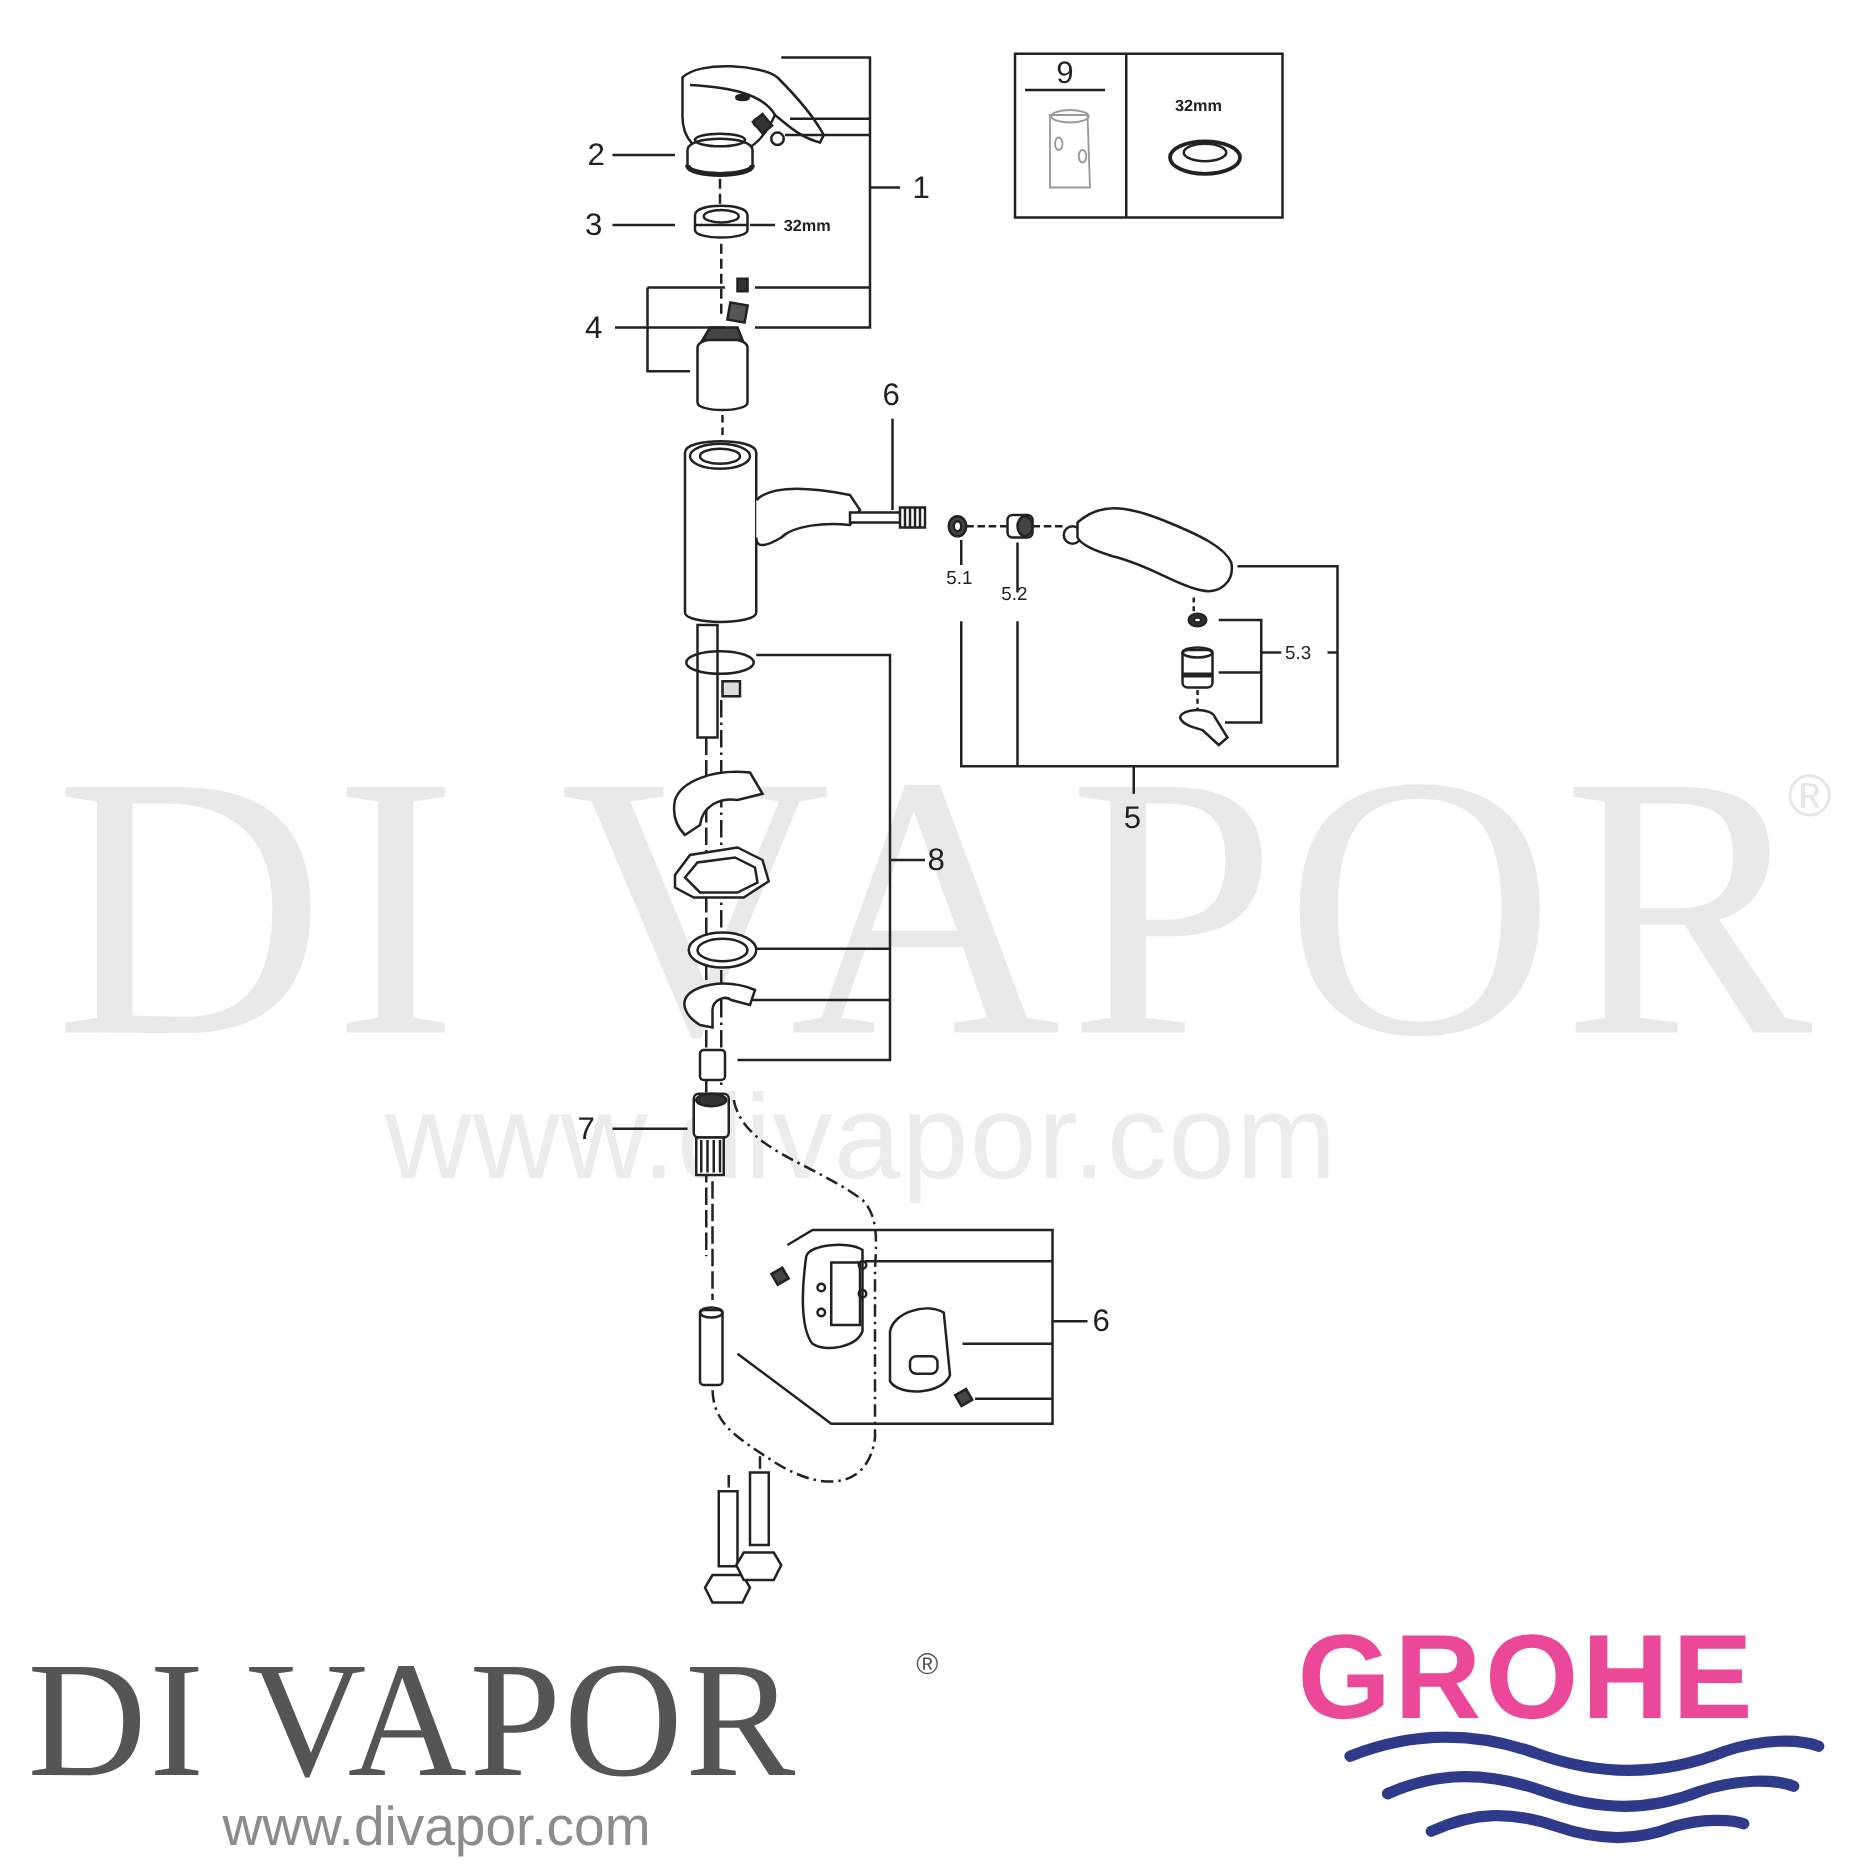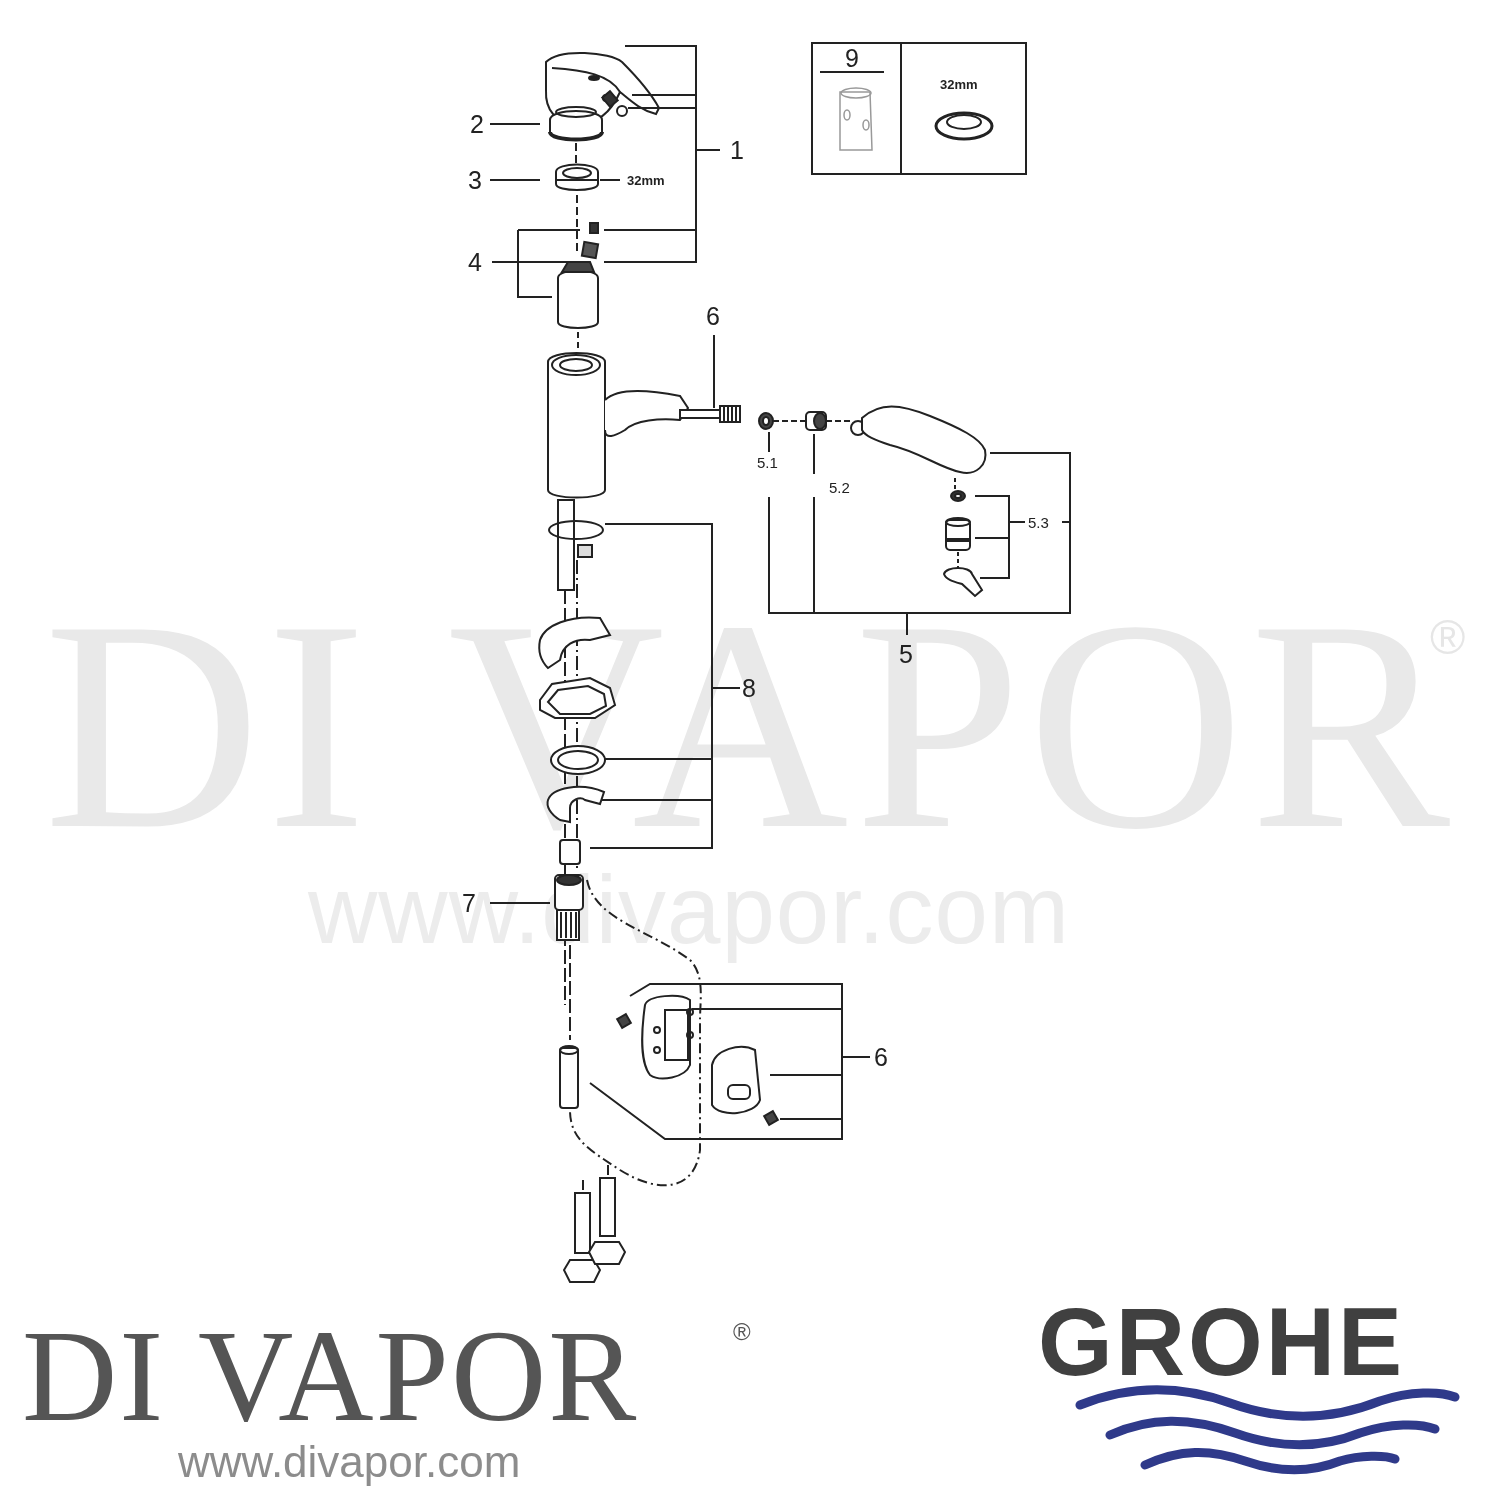--- a/index.html
+++ b/index.html
@@ -8,21 +8,21 @@
   .wm-big { position: absolute; left: 0; top: 575px; width: 1500px; text-align: center; font-family: "Liberation Serif", serif; font-size: 300px; letter-spacing: 6px; color: #e9e9e9; line-height: 1; white-space: nowrap; }
   .wm-reg { position: absolute; left: 1430px; top: 610px; font-size: 48px; color: #e6e6e6; font-family: "Liberation Sans", sans-serif; }
   .wm-url { position: absolute; left: 308px; top: 862px; font-family: "Liberation Sans", sans-serif; font-size: 96px; font-weight: 300; color: #ececec; line-height: 1; letter-spacing: 1px; }
   .label { position: absolute; font-family: "Liberation Sans", sans-serif; color: #222; line-height: 1; }
   .label.big { font-size: 25px; }
   .label.small { font-size: 15px; }
   .label.xs { font-size: 13px; font-weight: bold; }
   .logo-dv { position: absolute; left: 22px; top: 1310px; font-family: "Liberation Serif", serif; font-size: 132px; color: #555555; line-height: 1; letter-spacing: 2px; white-space: nowrap; }
   .logo-dv-reg { position: absolute; left: 733px; top: 1318px; font-size: 24px; color: #555; }
   .logo-url { position: absolute; left: 178px; top: 1440px; font-family: "Liberation Sans", sans-serif; font-size: 44px; color: #8c8c8c; line-height: 1; }
-  .grohe-text { position: absolute; left: 1038px; top: 1294px; font-family: "Liberation Sans", sans-serif; font-weight: bold; font-size: 96px; color: #404040; letter-spacing: 3px; line-height: 1; }
+  .grohe-text { position: absolute; left: 1038px; top: 1294px; font-family: "Liberation Sans", sans-serif; font-weight: bold; font-size: 96px; color: #ec4899; letter-spacing: 3px; line-height: 1; }
   .grohe-waves { position: absolute; left: 1040px; top: 1385px; }
 </style>
 </head>
 <body>
 
 <div class="wm-big">DI VAPOR</div>
 <div class="wm-reg">®</div>
 <div class="wm-url">www.divapor.com</div>
 
 <svg class="canvas" viewBox="0 0 1500 1500" width="1500" height="1500" xmlns="http://www.w3.org/2000/svg">
@@ -189,21 +189,21 @@
   </g>
 </svg>
 
 <div class="label big" style="left:730px;top:138px;">1</div>
 <div class="label big" style="left:470px;top:112px;">2</div>
 <div class="label big" style="left:468px;top:168px;">3</div>
 <div class="label xs" style="left:627px;top:174px;">32mm</div>
 <div class="label big" style="left:468px;top:250px;">4</div>
 <div class="label big" style="left:706px;top:304px;">6</div>
 <div class="label small" style="left:757px;top:455px;">5.1</div>
-<div class="label small" style="left:801px;top:480px;margin-left:28px;">5.2</div>
+<div class="label small" style="left:801px;top:468px;">5.2</div>
 <div class="label small" style="left:1028px;top:515px;text-align:right;">5.3</div>
 <div class="label big" style="left:899px;top:642px;">5</div>
 <div class="label big" style="left:742px;top:676px;">8</div>
 <div class="label big" style="left:462px;top:891px;">7</div>
 <div class="label big" style="left:874px;top:1045px;">6</div>
 <div class="label big" style="left:845px;top:46px;">9</div>
 <div class="label xs" style="left:940px;top:78px;">32mm</div>
 
 <div class="logo-dv">DI VAPOR</div>
 <div class="logo-dv-reg">®</div>

